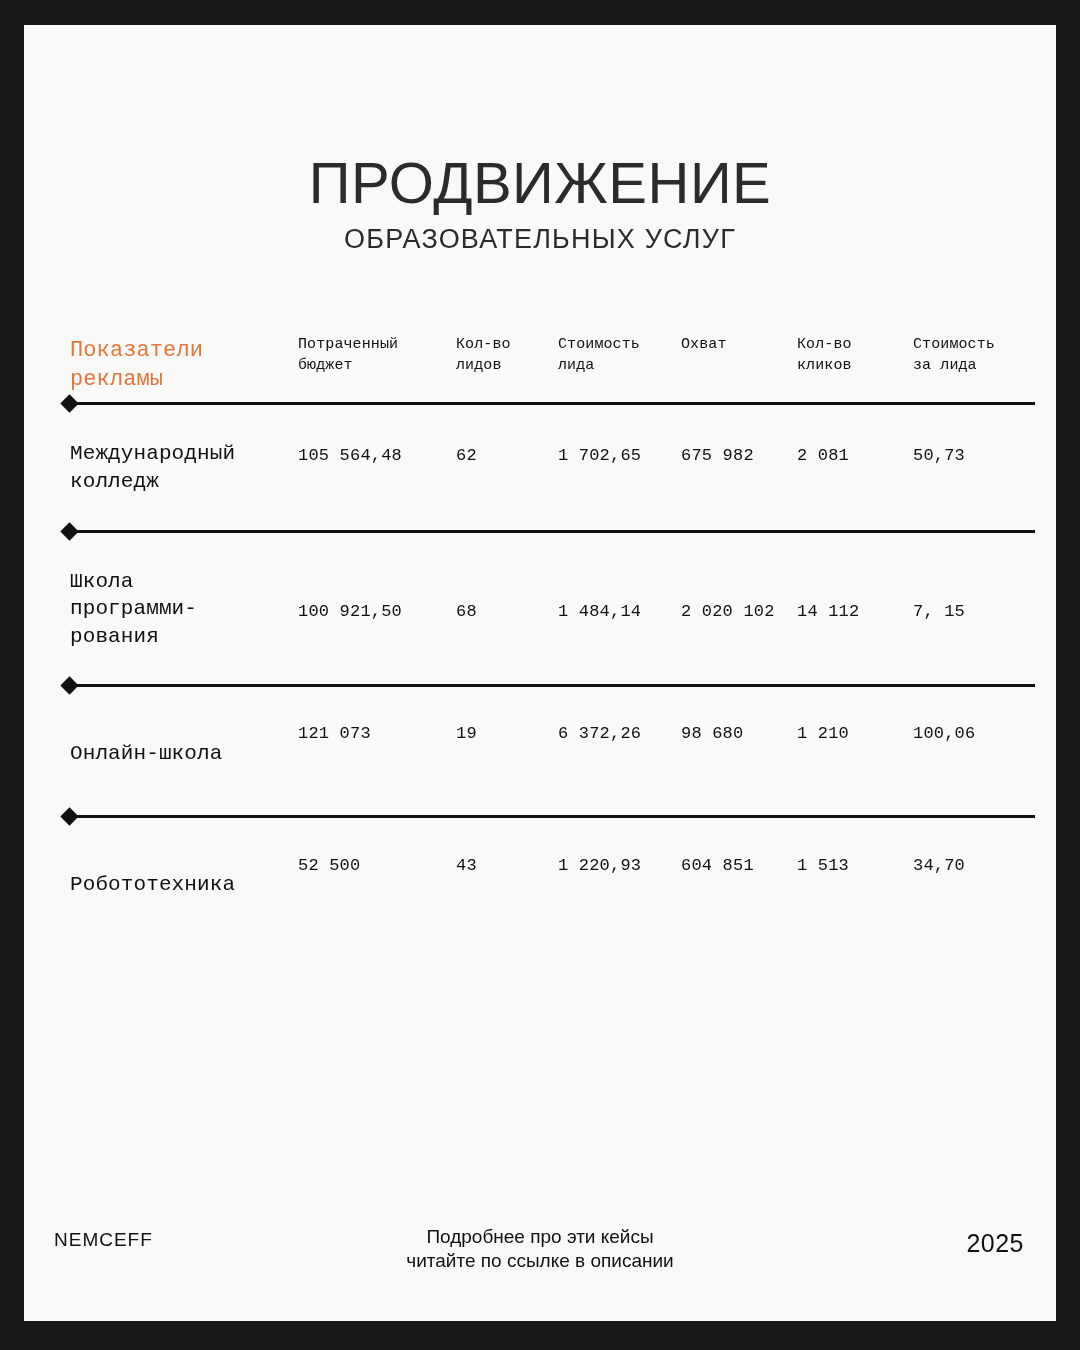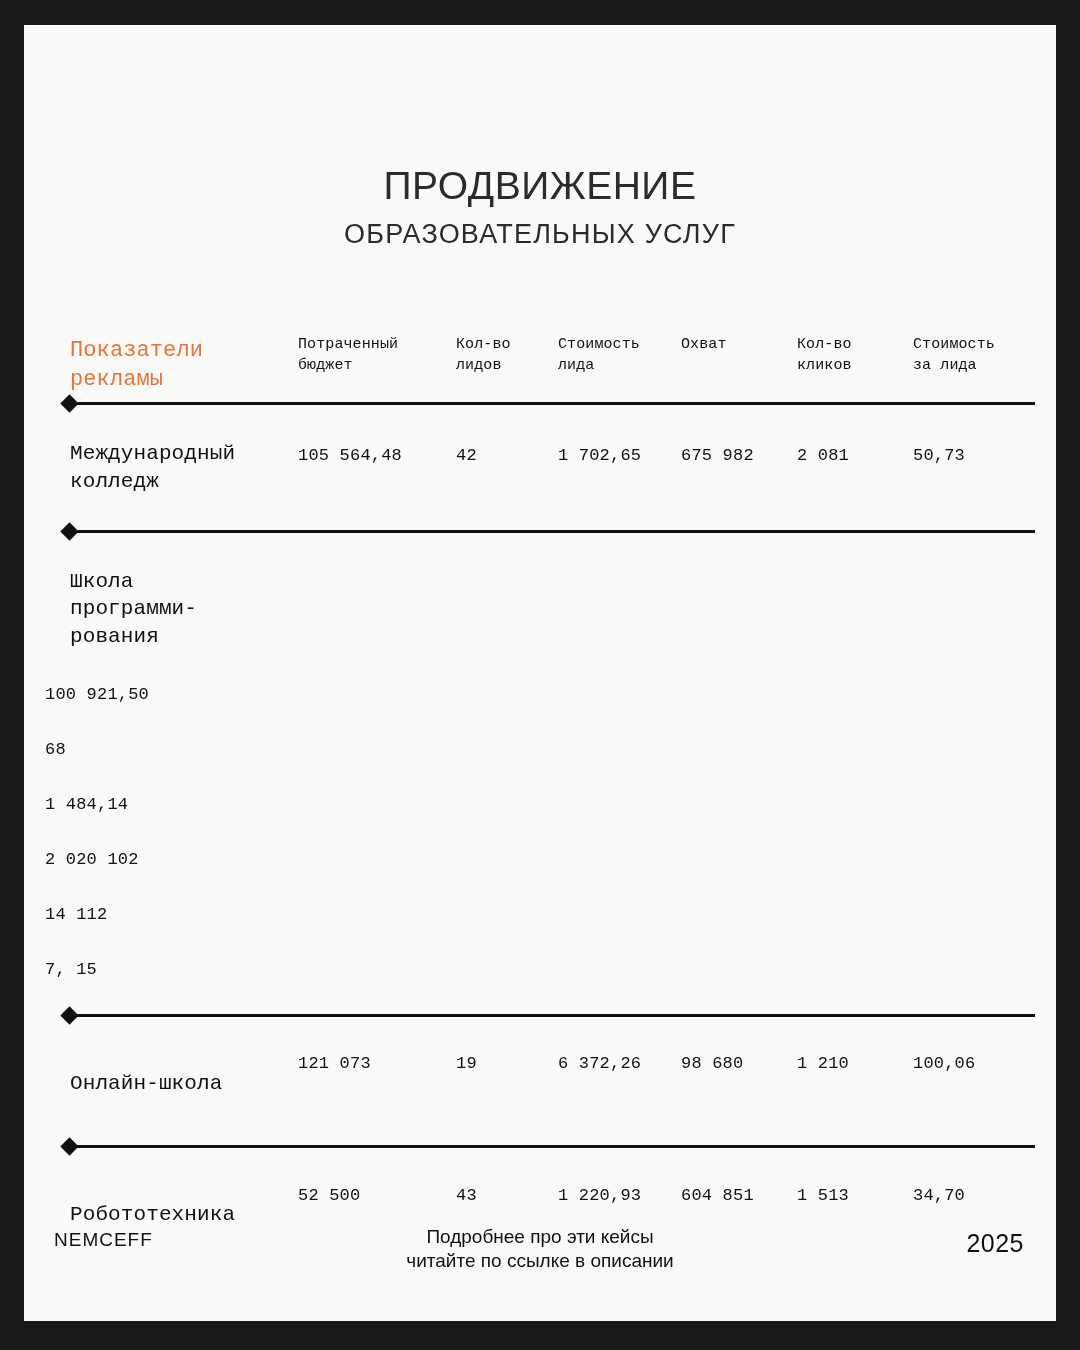--- a/index.html
+++ b/index.html
@@ -35,26 +35,26 @@
 
   
   .header {
     position: absolute;
     left: 0;
     top: 125px;
     width: 1032px;
     text-align: center;
   }
   .title-main {
-    font-size: 39px;
+    font-size: 58px;
     line-height: 1.0;
     letter-spacing: 0.5px;
     font-weight: 400;
     color: #2B2B2B;
-    margin: 16px;
+    margin: 4px;
     white-space: nowrap;
   }
   .title-sub {
     font-size: 27px;
     line-height: 1.0;
     letter-spacing: 1.2px;
     font-weight: 400;
     color: #2B2B2B;
     margin: 14px 0 0 0;
     white-space: nowrap;
@@ -144,21 +144,21 @@
     font-size: 17px;
     line-height: 1.3;
     color: #111111;
     font-weight: 400;
     letter-spacing: 0.2px;
     white-space: nowrap;
   }
 
   
   .r1 { padding-top: 38px; padding-bottom: 34px; }
-  .r2 { padding-top: 38px; padding-bottom: 33px; flex-direction: column; }
+  .r2 { padding-top: 38px; padding-bottom: 33px; }
   .r3 { padding-top: 42px; padding-bottom: 47px; }
   .r4 { padding-top: 42px; padding-bottom: 40px; }
 
   .r1 .data-cell { margin-top: 5px; }
   .r2 .data-cell { margin-top: 33px; }
   .r3 .data-cell { margin-top: -3px; }
   .r4 .data-cell { margin-top: -2px; }
   .r3 .row-name { margin-top: 14px; }
   .r4 .row-name { margin-top: 14px; }
 
@@ -248,21 +248,21 @@
 
       <div class="row data-row r1">
         <div class="col c0">
           <div class="row-name">Международный</div>
           <div class="row-name">колледж</div>
         </div>
         <div class="col c1">
             <div class="data-cell">105 564,48</div>
           </div>
         <div class="col c2">
-            <div class="data-cell">42</div>
+            <div class="data-cell">62</div>
           </div>
         <div class="col c3">
             <div class="data-cell">1 702,65</div>
           </div>
         <div class="col c4">
             <div class="data-cell">675 982</div>
           </div>
         <div class="col c5">
             <div class="data-cell">2 081</div>
           </div>

